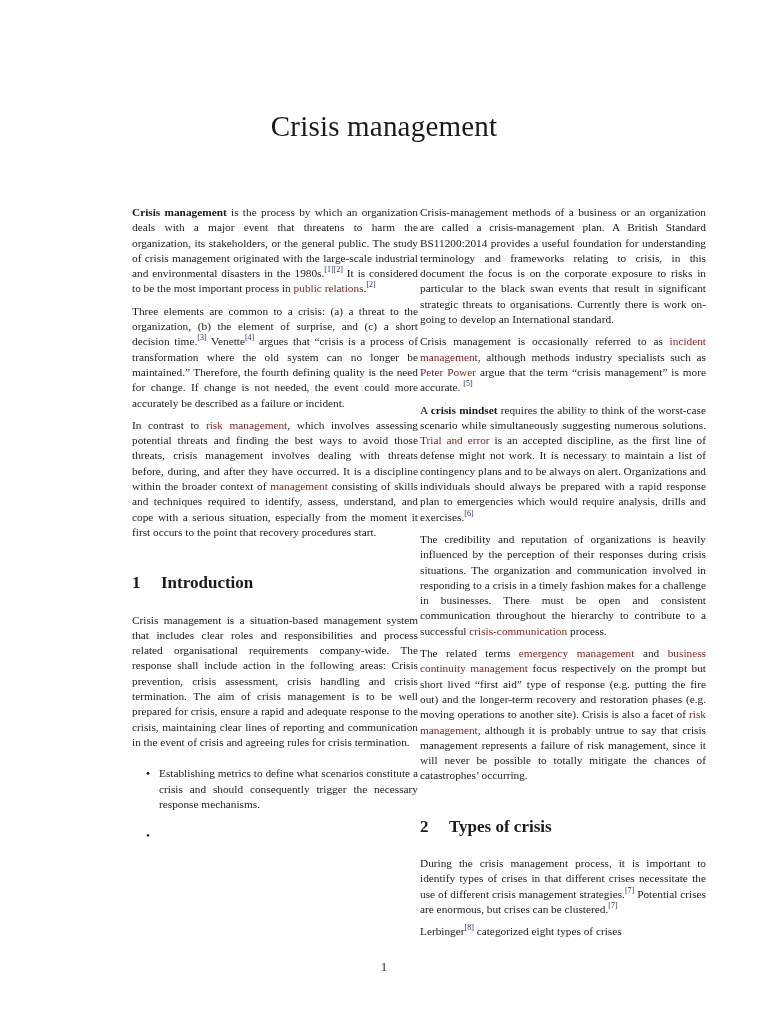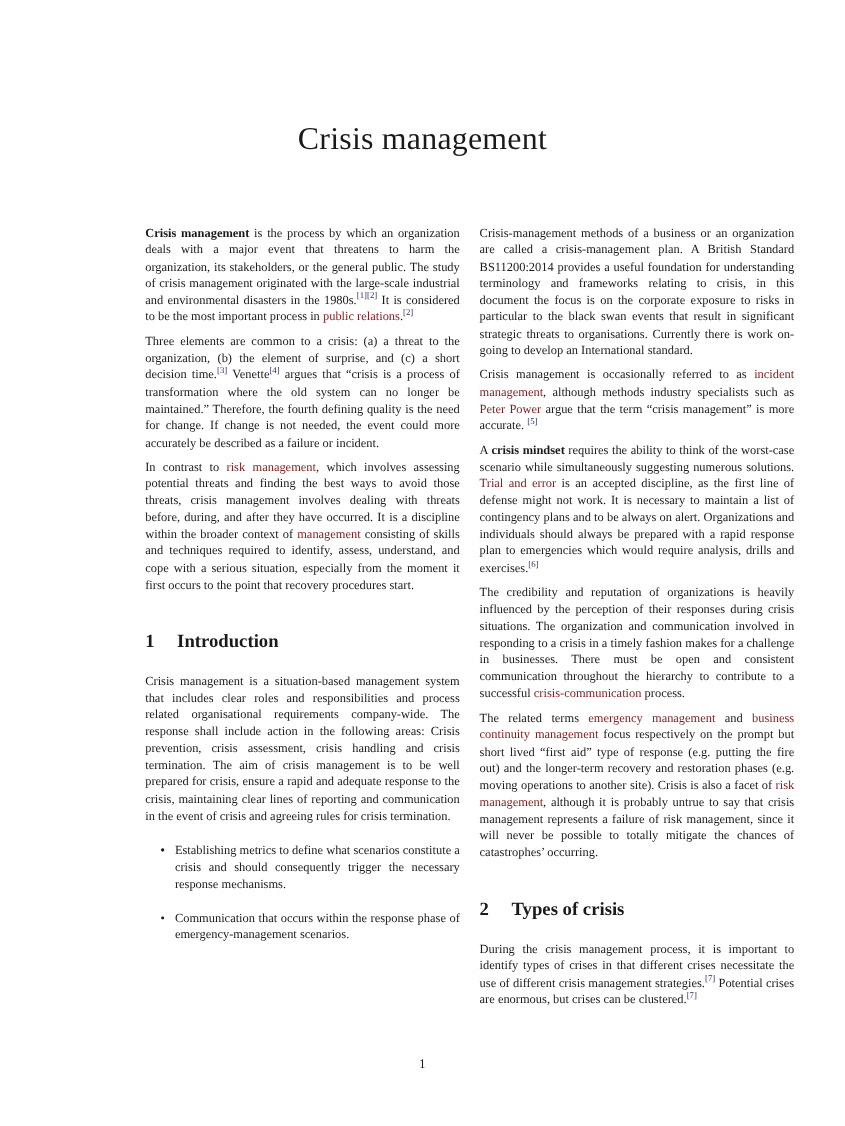--- a/index.html
+++ b/index.html
@@ -30,21 +30,21 @@
       position: absolute;
       top: 205px;
       width: 286px;
       font-size: 11.3px;
       line-height: 15.3px;
       text-align: justify;
       hyphens: auto;
       margin-left: 40px;
     }
     .col-left { left: 92px; }
-    .col-right { left: 396px; }
+    .col-right { left: 380px; }
     .para {
       margin: 0 0 7px 0;
     }
     .link {
       color: #7b1e1e;
       text-decoration: none;
       cursor: pointer;
     }
     .cite {
       color: #1f2a5a;
@@ -119,21 +119,20 @@
   <ul class="bullet-list">
     <li class="bullet-item">
       <span class="bullet-dot">•</span>
     </li>
     <li class="bullet-item">
       <span class="bullet-dot">•</span>
       <span>Establishing metrics to define what scenarios constitute a crisis and should consequently trigger the necessary response mechanisms.</span>
     </li>
     <li class="bullet-item">
       <span class="bullet-dot">•</span>
-      <span>Communication that occurs within the response phase of emergency-management scenarios.</span>
     </li>
   </ul>
 </div>
 
 <div class="column col-right">
 
   <p class="para">Crisis-management methods of a business or an organization are called a crisis-management plan. A British Standard BS11200:2014 provides a useful foundation for understanding terminology and frameworks relating to crisis, in this document the focus is on the corporate exposure to risks in particular to the black swan events that result in significant strategic threats to organisations. Currently there is work on-going to develop an International standard.</p>
 
   <p class="para">
     <span>Crisis management is occasionally referred to as </span><a class="link">incident management</a><span>, although methods industry specialists such as </span><a class="link">Peter Power</a><span> argue that the term “crisis management” is more accurate. </span><span class="cite">[5]</span>
@@ -153,15 +152,18 @@
 
   <h2 class="section-heading" style="margin-top:35px; margin-bottom:22px;">
     <span class="section-num">2</span>
     <span>Types of crisis</span>
   </h2>
 
   <p class="para">
     <span>During the crisis management process, it is important to identify types of crises in that different crises necessitate the use of different crisis management strategies.</span><span class="cite">[7]</span><span> Potential crises are enormous, but crises can be clustered.</span><span class="cite">[7]</span>
   </p>
 
+  <p class="para">
+    <span>Lerbinger</span><span class="cite">[8]</span><span> categorized eight types of crises</span>
+  </p>
 </div>
 
 <div class="page-number">1</div>
 
 </body></html>

